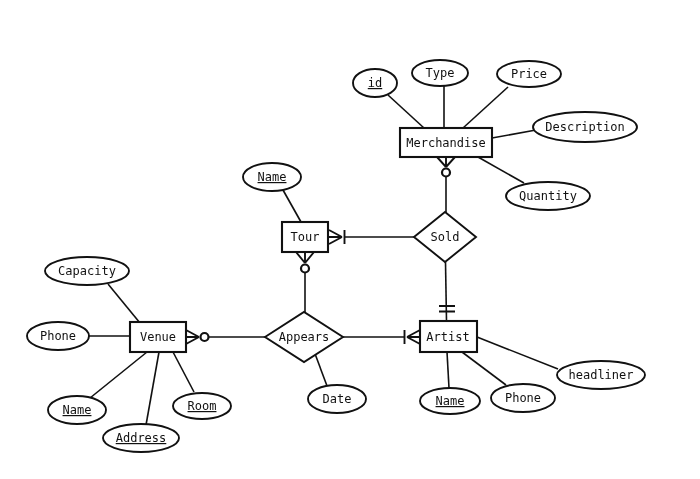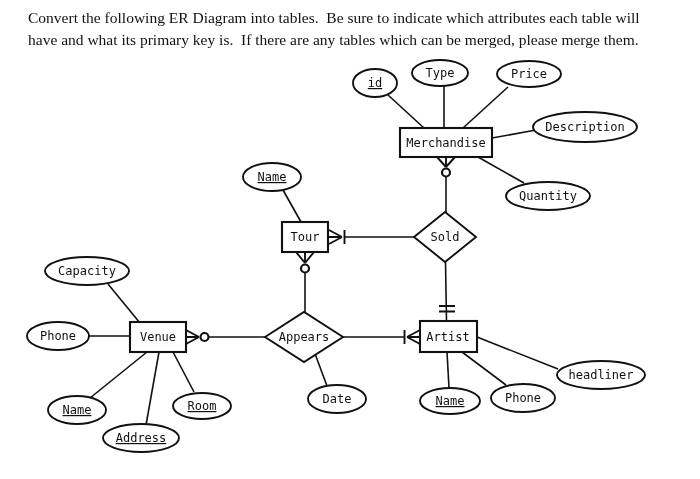--- a/index.html
+++ b/index.html
@@ -54,22 +54,20 @@
     fill: #ffffff;
     stroke: #111111;
     stroke-width: 2.2;
   }
 </style>
 </head>
 <body>
 
 <div class="page">
 
-  <div class="instructions"><span>Convert the following ER Diagram into tables.  Be sure to indicate which attributes each table will</span>
-<span>have and what its primary key is.  If there are any tables which can be merged, please merge them.</span></div>
 
   <svg class="diagram-svg" width="700" height="479" viewBox="0 0 700 479" xmlns="http://www.w3.org/2000/svg">
 
     <g>
       <line class="link" x1="388" y1="95" x2="424" y2="128"></line>
       <line class="link" x1="444" y1="86" x2="444" y2="128"></line>
       <line class="link" x1="508" y1="87" x2="463" y2="128"></line>
       <line class="link" x1="536" y1="130" x2="492" y2="138"></line>
       <line class="link" x1="478" y1="157" x2="524" y2="183"></line>
       <line class="link" x1="283" y1="190" x2="301" y2="222"></line>

